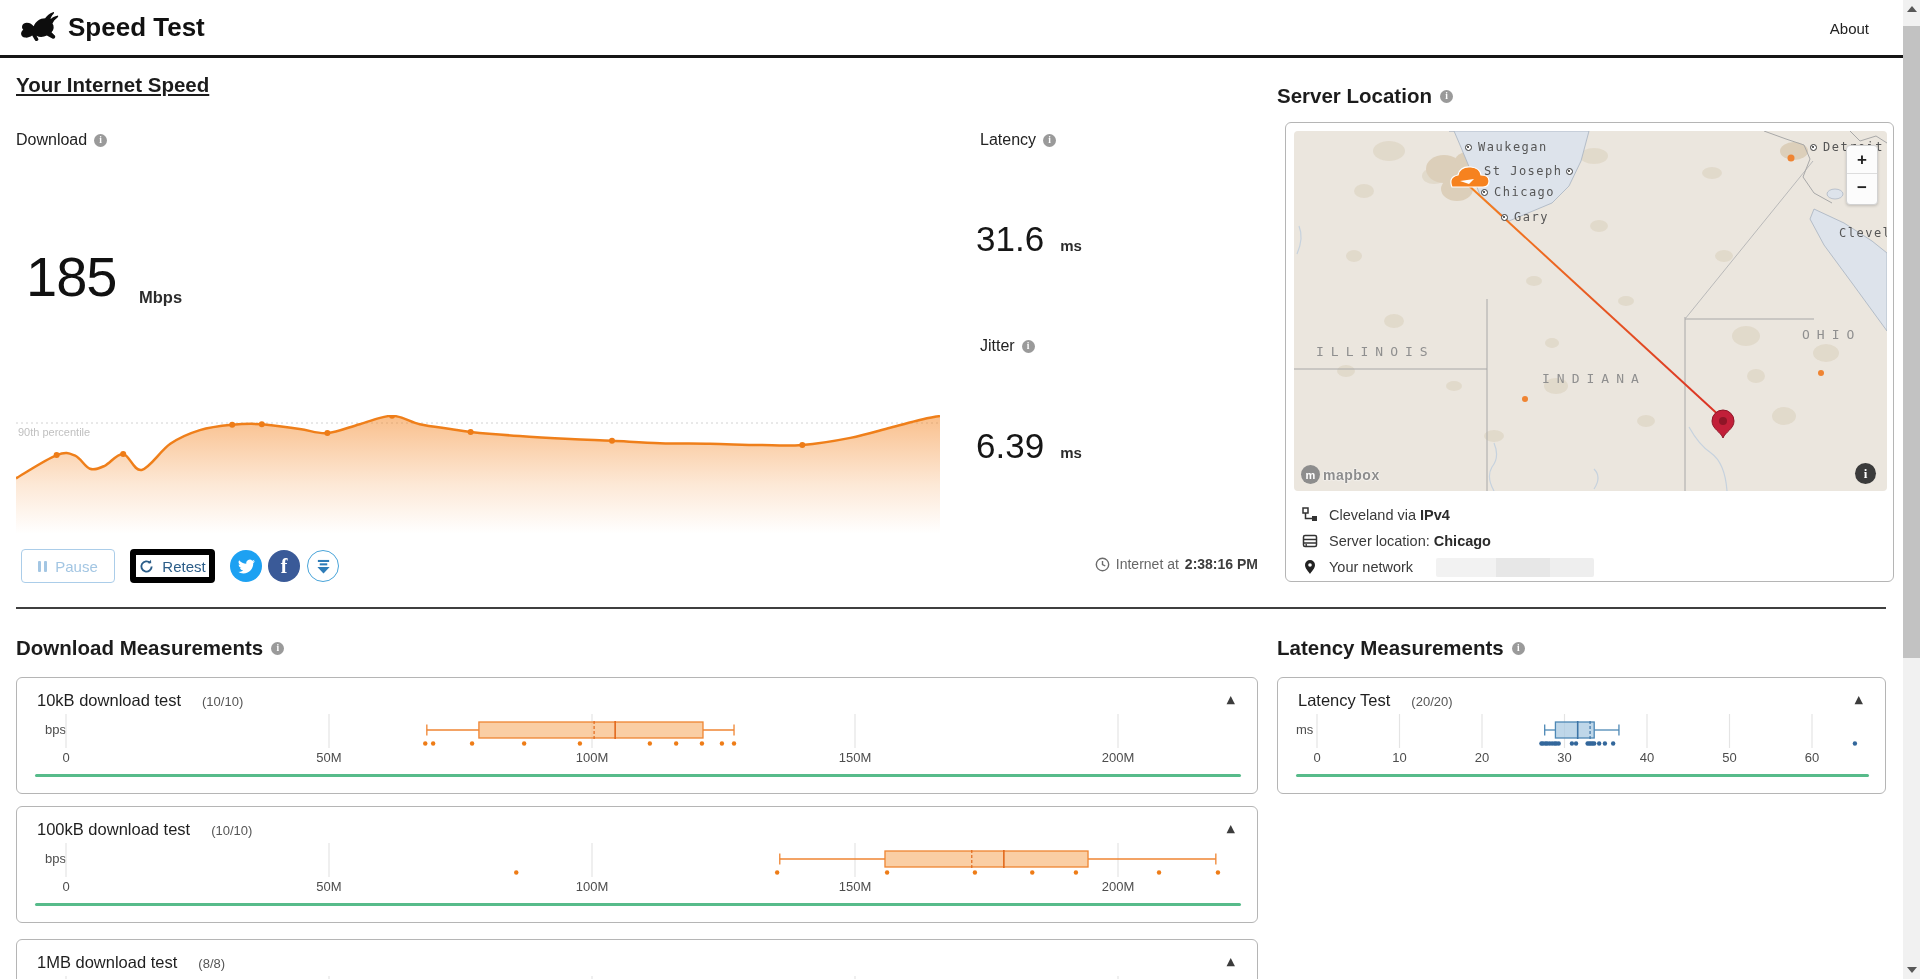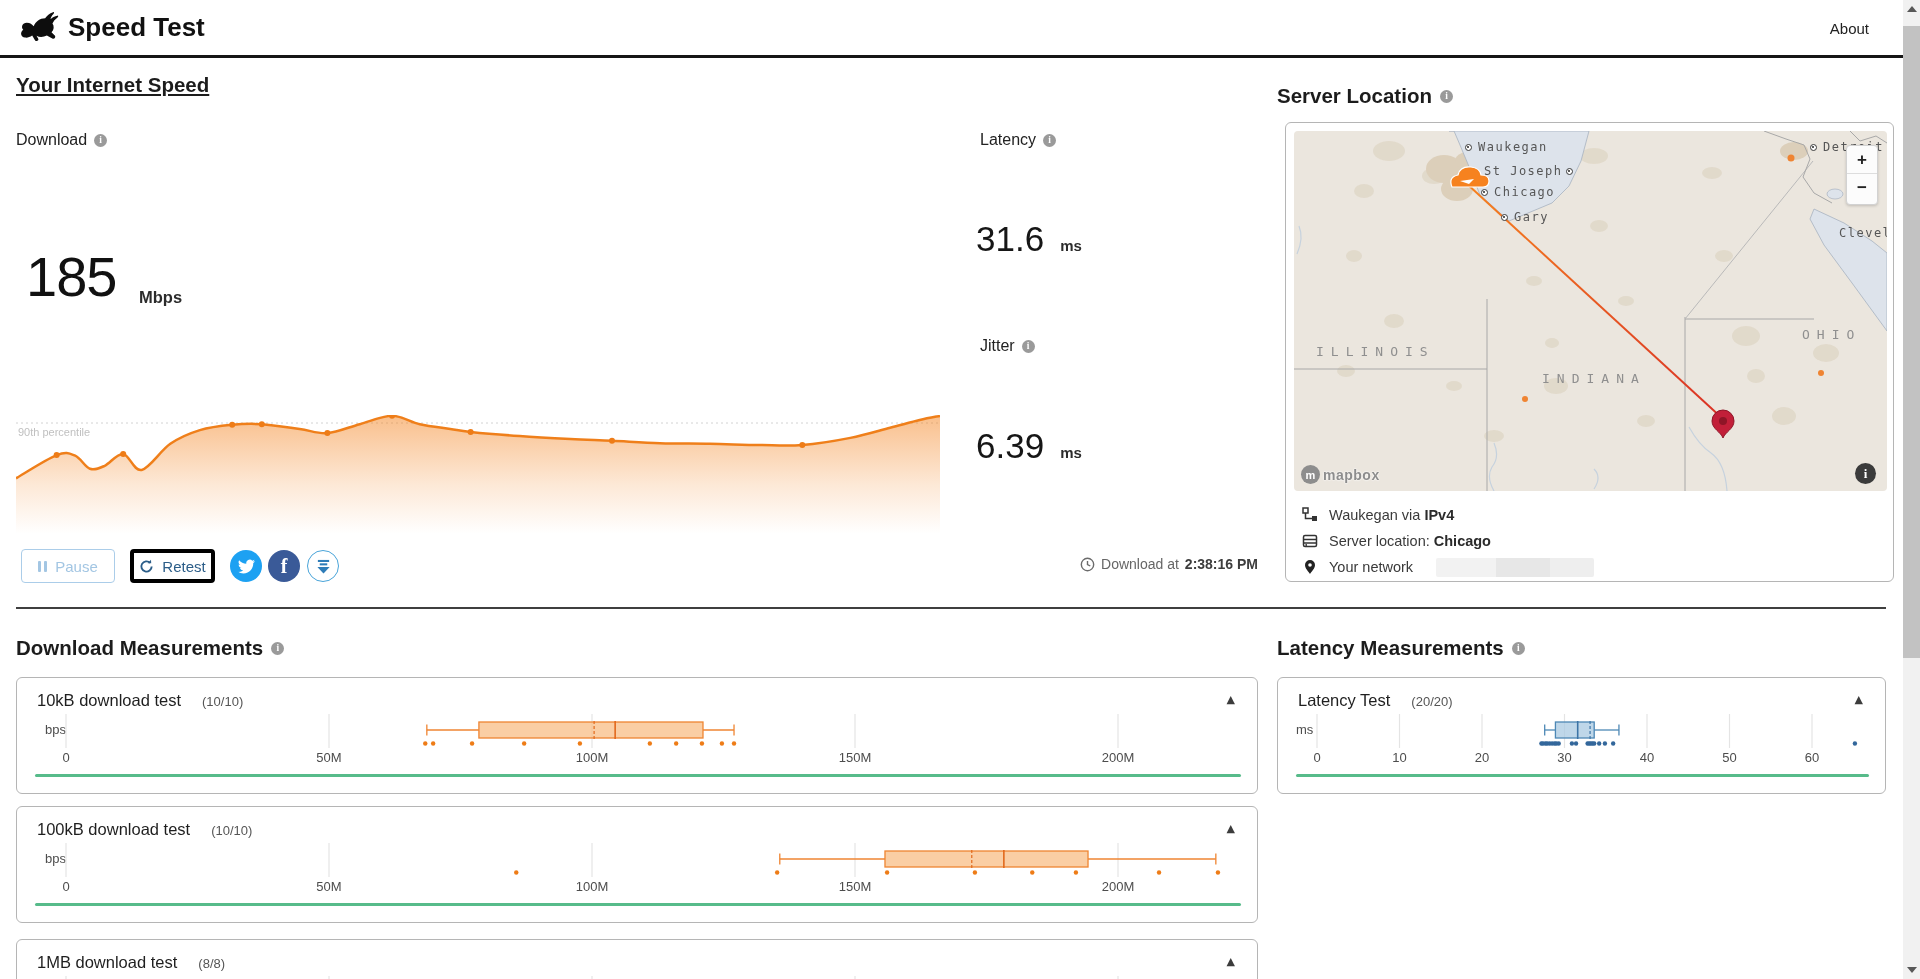--- a/index.html
+++ b/index.html
@@ -20,21 +20,21 @@
   .bigunit{font-size:16.5px;font-weight:600;color:#2c2c2c;}
   .midval{display:flex;align-items:baseline;gap:16px;}
   .midval .v{font-size:35px;color:#161616;}
   .midval .u{font-size:15px;font-weight:600;color:#2c2c2c;}
   .pct-label{position:absolute;left:2px;top:11px;font-size:11px;color:#c0c0c0;}
   
   .btn{position:absolute;top:549px;height:34px;border-radius:4px;background:#fff;display:flex;align-items:center;
     justify-content:center;gap:8px;font-size:15px;cursor:pointer;box-sizing:border-box;}
   .btn-pause{left:21px;width:94px;border:1px solid #abcdе9;border:1px solid #abcde9;color:#a3c6e3;}
   .pbar{display:inline-block;width:3px;height:11px;background:#a3c6e3;border-radius:1px;}
-  .btn-retest{left:130px;width:85px;border:4px solid #000000;color:#2b5d88;font-weight:500;}
+  .btn-retest{left:130px;width:85px;border:6px solid #000000;color:#2b5d88;font-weight:500;}
   .circle-btn{position:absolute;top:550px;width:32px;height:32px;border-radius:50%;display:flex;align-items:center;justify-content:center;cursor:pointer;box-sizing:border-box;}
   .measured{position:absolute;left:1010px;top:556px;width:248px;display:flex;justify-content:flex-end;align-items:center;gap:6px;font-size:14px;color:#666;}
   .measured b{color:#3d3d3d;}
   .divider{position:absolute;left:16px;top:607px;width:1870px;border-top:2px solid #3f3f3f;}
   
   .card{position:absolute;background:#fff;border:1px solid #b5b5b5;border-radius:6px;box-sizing:border-box;}
   .card-head{position:absolute;left:20px;top:13px;display:flex;align-items:baseline;gap:21px;}
   .card-title{font-size:16.5px;font-weight:500;color:#1f1f1f;}
   .card-count{font-size:13px;color:#555;}
   .collapse{position:absolute;right:22px;top:15px;font-size:11px;color:#3c3c3c;cursor:pointer;font-family:"DejaVu Sans",sans-serif;}
@@ -157,21 +157,21 @@
       <rect x="4" y="4.6" width="8" height="2.2" fill="#2e7cb8"></rect>
       <path d="M1.5 8.5 L14.5 8.5 L8 15.5 Z" fill="#2e7cb8"></path>
     </svg>
   </div>
 
   <div class="measured">
     <svg width="15" height="15" viewBox="0 0 16 16">
       <circle cx="8" cy="8" r="6.6" fill="none" stroke="#6b6b6b" stroke-width="1.5"></circle>
       <path d="M8 4.2 V8 L11 9.6" fill="none" stroke="#6b6b6b" stroke-width="1.5"></path>
     </svg>
-    <span>Download at</span>
+    <span>Internet at</span>
     <b>2:38:16 PM</b>
   </div>
 
   <div class="abs sec-title" style="left:1277px;top:84px;display:flex;align-items:center;gap:8px;">
     <span>Server Location</span>
     <span class="info">i</span>
   </div>
 
   <div class="card map-card">
     <div class="map-vp">
@@ -282,21 +282,21 @@
       </div>
       <div class="map-info-btn">i</div>
     </div>
 
     <div class="srv-row" style="top:381px;">
       <svg width="16" height="16" viewBox="0 0 16 16">
         <rect x="1" y="1" width="5" height="5" fill="none" stroke="#333" stroke-width="1.5"></rect>
         <path d="M3.5 6 V11.5 H10" fill="none" stroke="#333" stroke-width="1.5"></path>
         <rect x="10" y="9" width="5" height="5" fill="#333"></rect>
       </svg>
-      <span><span>Waukegan via </span><b>IPv4</b></span>
+      <span><span>Cleveland via </span><b>IPv4</b></span>
     </div>
     <div class="srv-row" style="top:407px;">
       <svg width="16" height="16" viewBox="0 0 16 16">
         <rect x="1.5" y="2.5" width="13" height="11" rx="1.5" fill="none" stroke="#333" stroke-width="1.5"></rect>
         <line x1="1.5" y1="6.5" x2="14.5" y2="6.5" stroke="#333" stroke-width="1.5"></line>
         <line x1="1.5" y1="10" x2="14.5" y2="10" stroke="#333" stroke-width="1.5"></line>
         <circle cx="4.2" cy="12" r="0.9" fill="#333"></circle>
       </svg>
       <span><span>Server location: </span><b>Chicago</b></span>
     </div>

